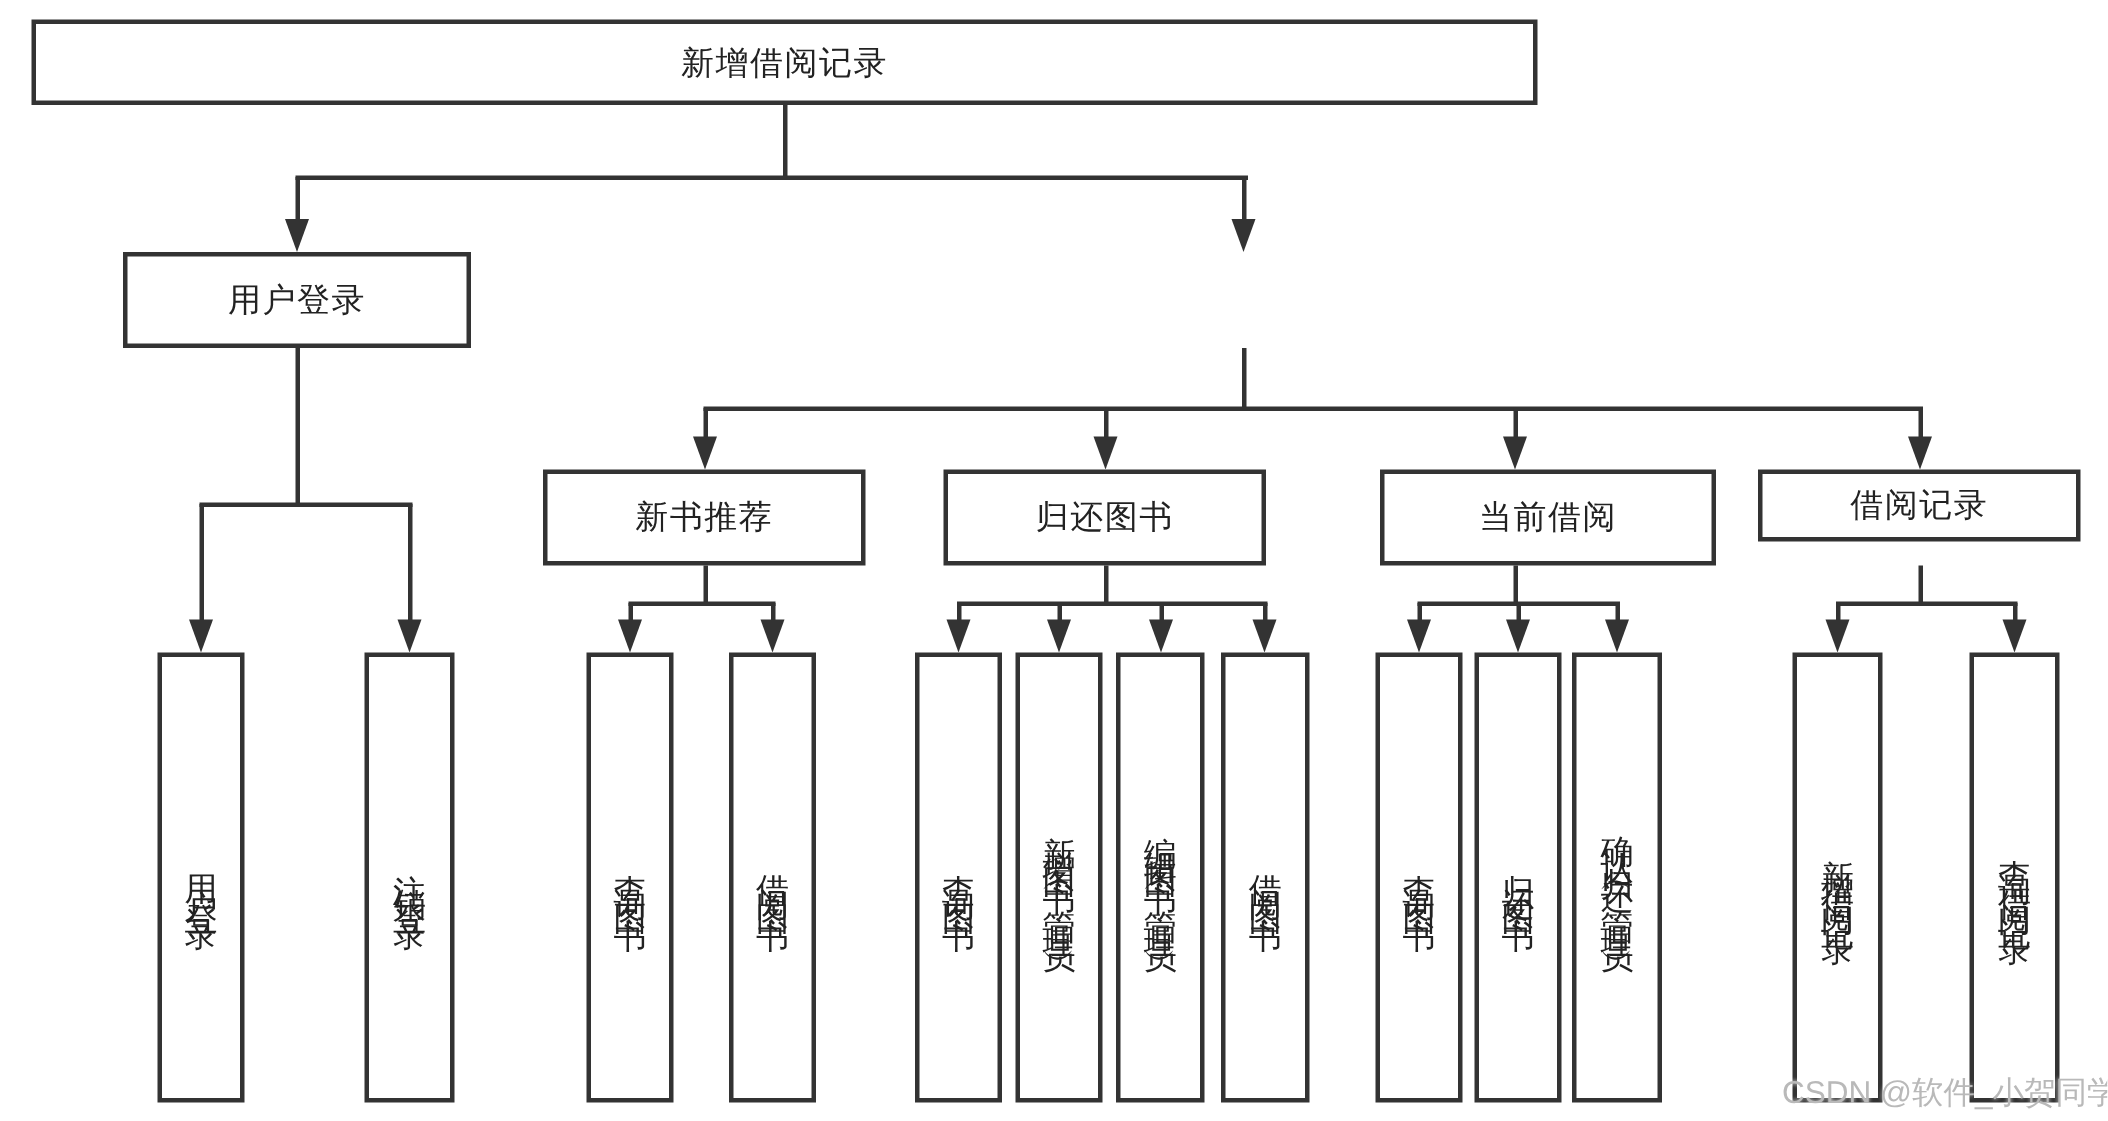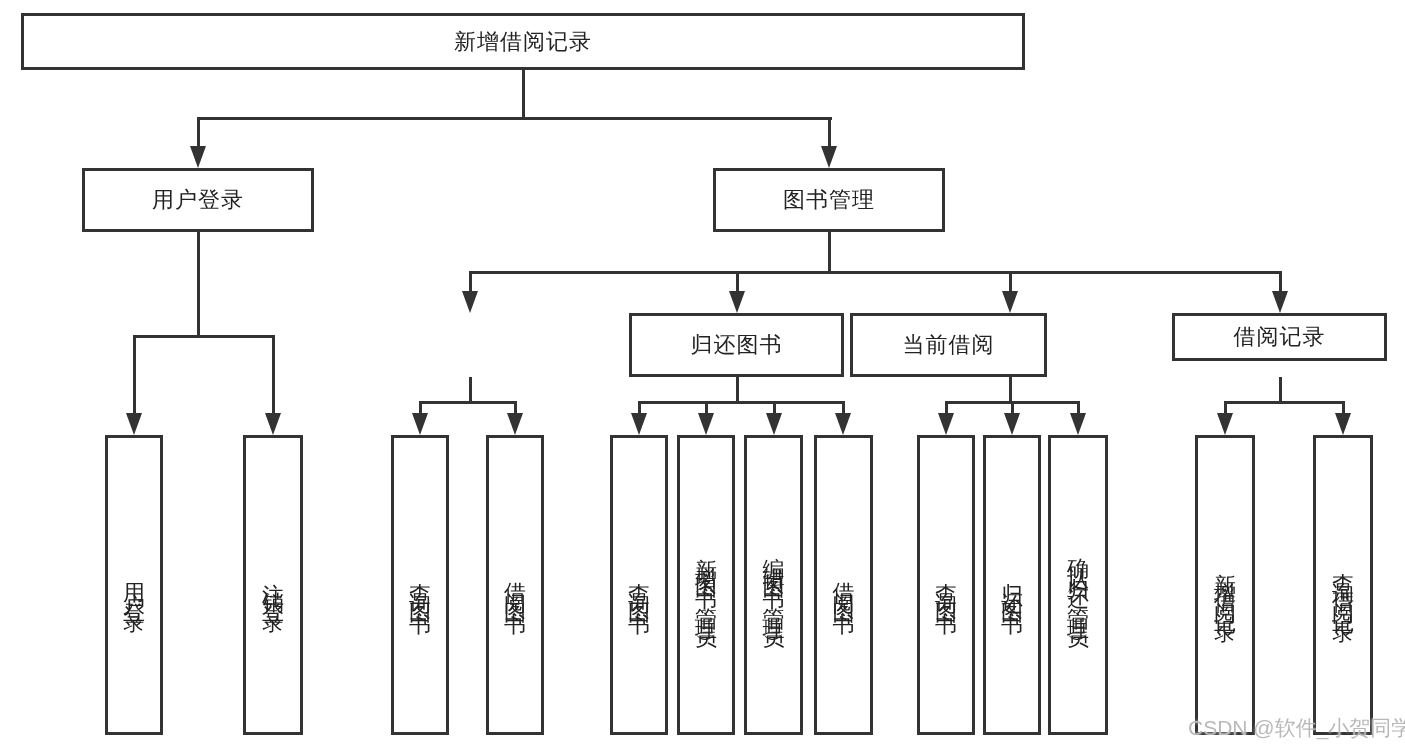--- a/index.html
+++ b/index.html
@@ -59,40 +59,40 @@
   </div>
 
   <div class="vline" style="left:522px;top:69px;height:49px"></div>
   <div class="hline" style="left:197px;top:117px;width:635px"></div>
   <div class="arrow" style="left:198px;top:118px;height:50px"></div>
   <div class="arrow" style="left:829px;top:118px;height:50px"></div>
 
   <div class="box" style="left:82px;top:168px;width:232px;height:64px">
     <span>用户登录</span>
   </div>
-  <div class="box" style="left:713px;top:168px;width:232px;height:64px">
-    <span>图书管理</span>
-  </div>
 
   <div class="vline" style="left:197px;top:232px;height:104px"></div>
   <div class="hline" style="left:133px;top:335px;width:142px"></div>
   <div class="arrow" style="left:134px;top:336px;height:99px"></div>
   <div class="arrow" style="left:273px;top:336px;height:99px"></div>
 
   <div class="vline" style="left:828px;top:232px;height:40px"></div>
   <div class="hline" style="left:469px;top:271px;width:813px"></div>
   <div class="arrow" style="left:470px;top:272px;height:41px"></div>
   <div class="arrow" style="left:737px;top:272px;height:41px"></div>
   <div class="arrow" style="left:1010px;top:272px;height:41px"></div>
   <div class="arrow" style="left:1280px;top:272px;height:41px"></div>
 
+  <div class="box" style="left:362px;top:313px;width:215px;height:64px">
+    <span>新书推荐</span>
+  </div>
   <div class="box" style="left:629px;top:313px;width:215px;height:64px">
     <span>归还图书</span>
   </div>
-  <div class="box" style="left:850px;top:313px;width:197px;height:64px">
+  <div class="box" style="left:920px;top:313px;width:224px;height:64px">
     <span>当前借阅</span>
   </div>
   <div class="box" style="left:1172px;top:313px;width:215px;height:48px">
     <span>借阅记录</span>
   </div>
 
   <div class="vline" style="left:469px;top:377px;height:25px"></div>
   <div class="hline" style="left:419px;top:401px;width:98px"></div>
   <div class="arrow" style="left:420px;top:402px;height:33px"></div>
   <div class="arrow" style="left:515px;top:402px;height:33px"></div>

